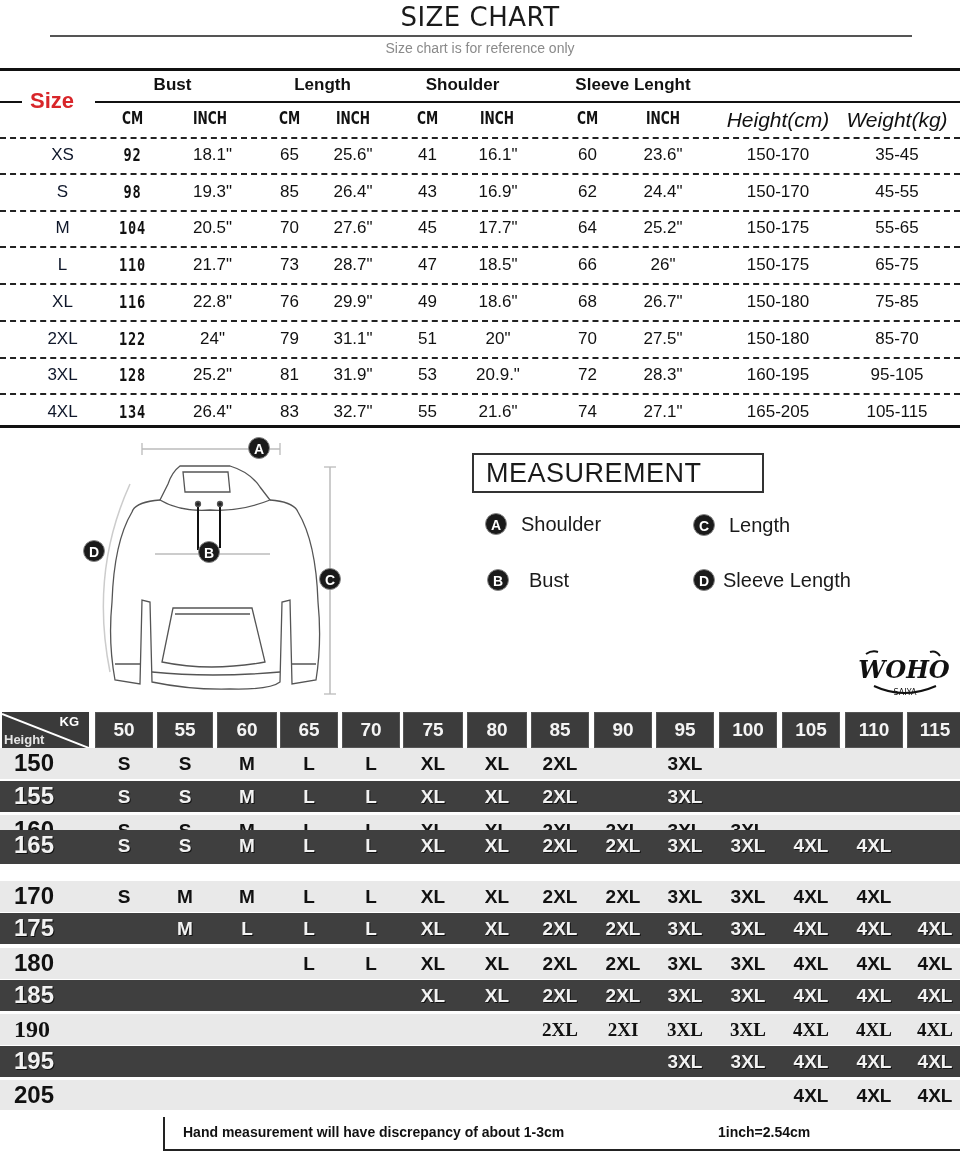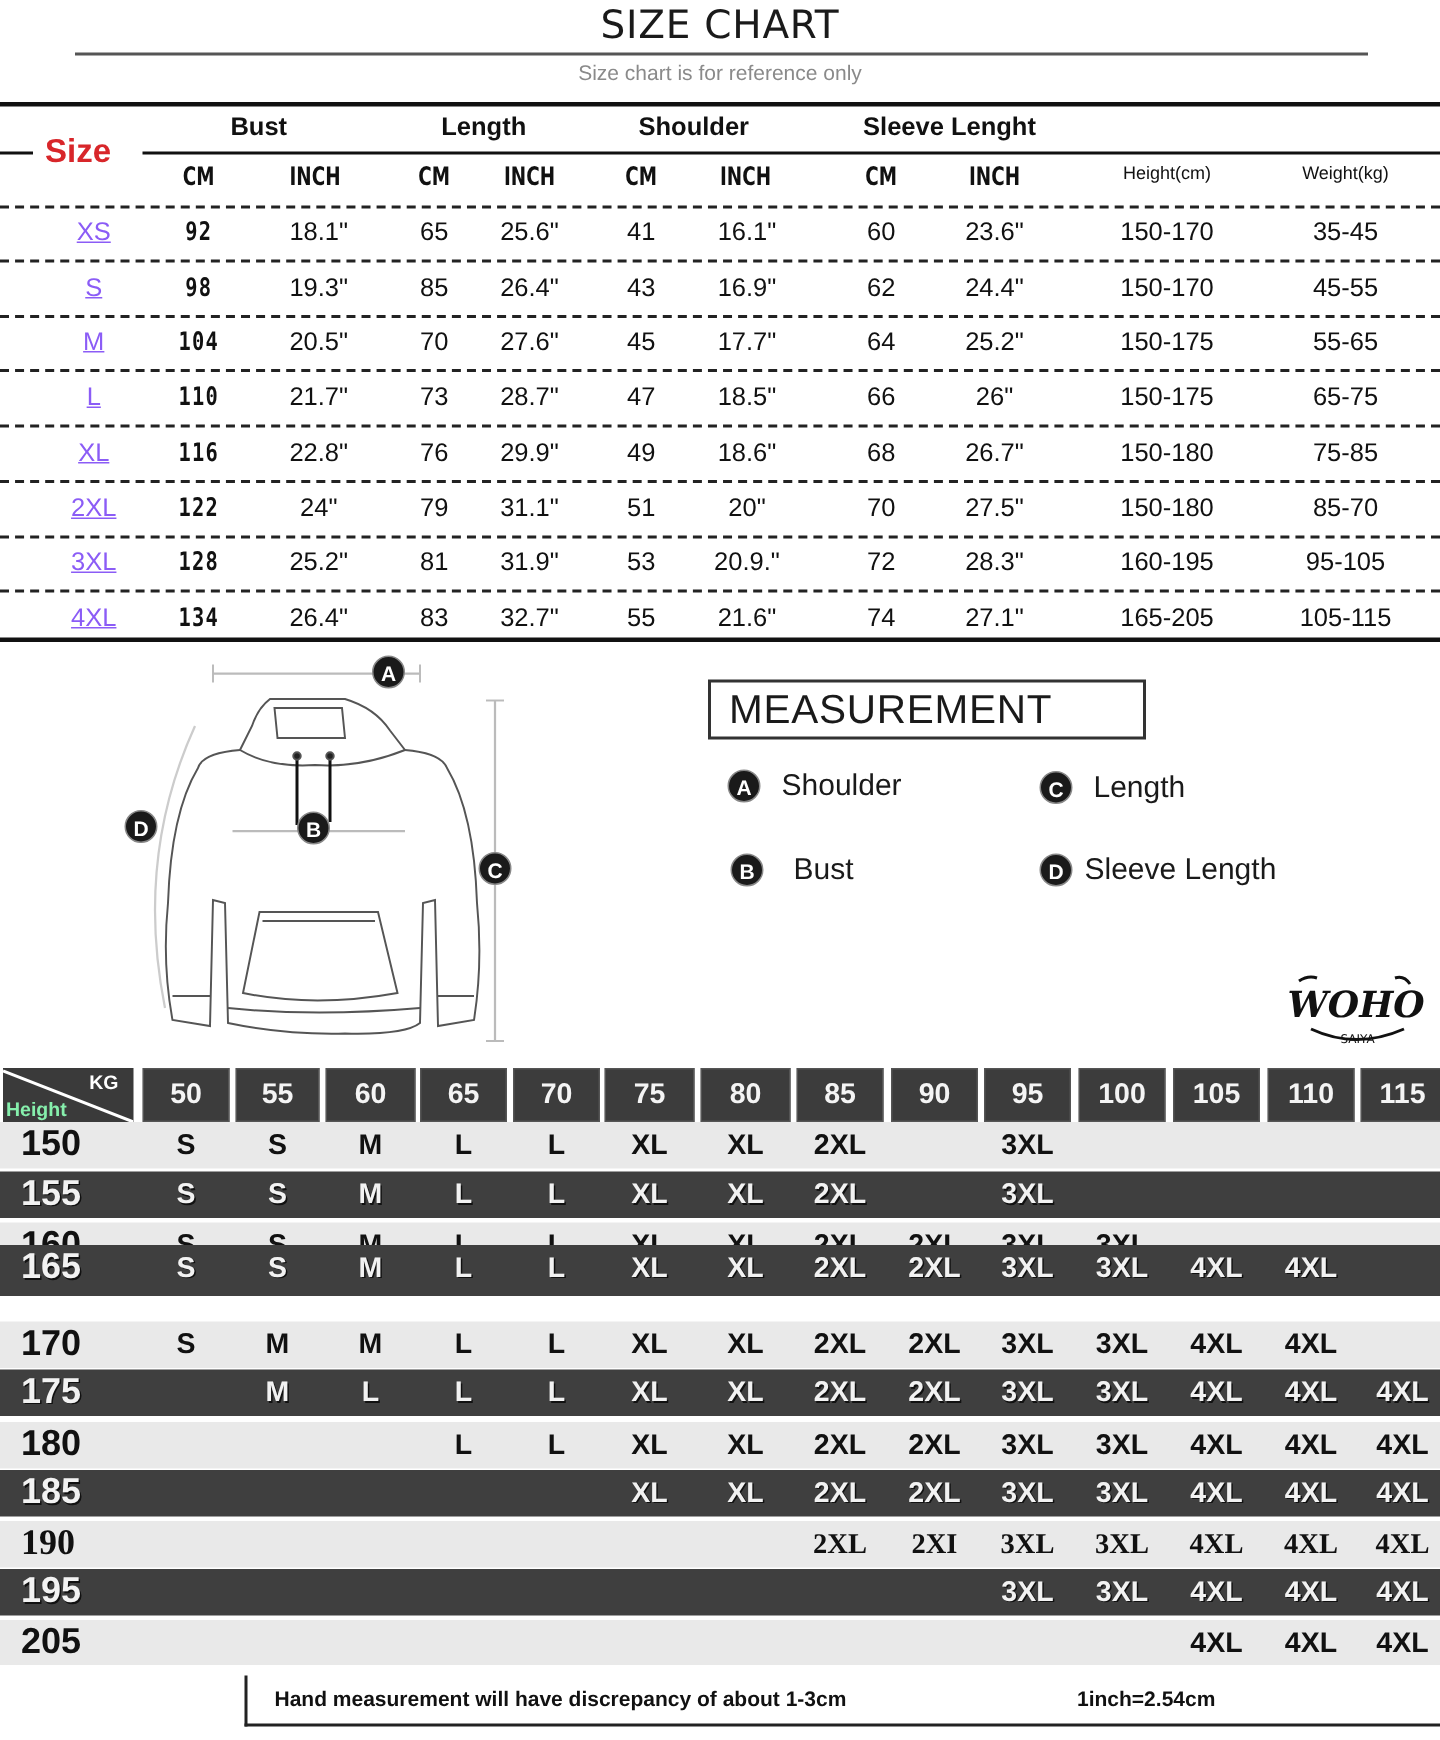--- a/index.html
+++ b/index.html
@@ -14,43 +14,43 @@
     font-size: 14px; color: #8a8a8a; }
 
   
   .thick-rule { position: absolute; left: 0; width: 960px; height: 3px; background: #111; }
   .size-label { position: absolute; left: 30px; top: 88px; font-size: 22px; font-weight: bold; color: #d8262a; }
   .size-rule-l { position: absolute; left: 0; top: 101px; width: 22px; height: 2px; background: #111; }
   .size-rule-r { position: absolute; left: 95px; top: 101px; width: 865px; height: 2px; background: #111; }
   .grp { position: absolute; top: 75px; font-size: 17px; font-weight: bold; text-align: center; }
   .sub { position: absolute; top: 108px; font-size: 17px; font-weight: bold; text-align: center;
     font-family: "DejaVu Sans", sans-serif; transform: scaleX(0.72); transform-origin: center; }
-  .sub.plain { font-family: "Liberation Sans", sans-serif; transform: none; font-weight: normal; font-size: 12px; }
+  .sub.plain { font-family: "Liberation Sans", sans-serif; transform: none; font-weight: normal; font-size: 21px; font-style: italic; }
   .dash { position: absolute; left: 0; width: 960px; height: 0; border-top: 2px dashed #222; }
   .trow { position: absolute; left: 0; width: 960px; height: 34px; }
   .cell { position: absolute; top: 0; height: 34px; line-height: 34px; text-align: center; font-size: 17px; color: #111; }
-  .cell.size { color: #8b5cf6; text-decoration: underline; }
+  .cell.size { color: #0f172a; }
   .cell.cm { font-family: "DejaVu Sans Mono", monospace; font-weight: bold; letter-spacing: 1px; transform: scaleX(0.8); }
 
   
   .hoodie { position: absolute; left: 80px; top: 432px; width: 290px; height: 270px; }
   .badge { position: absolute; width: 22px; height: 22px; border-radius: 50%; background: #1a1a1a;
     color: #fff; font-size: 14px; font-weight: bold; text-align: center; line-height: 22px; border: 1px solid #888; }
   .meas-box { position: absolute; left: 472px; top: 453px; width: 292px; height: 40px; border: 2px solid #333;
     font-size: 27px; line-height: 36px; padding-left: 12px; letter-spacing: 0.5px; color: #1a1a1a; }
   .legend-item { position: absolute; height: 26px; display: flex; align-items: center; }
   .legend-item .badge { position: static; margin-right: 14px; }
   .legend-item span.lbl { font-size: 20px; color: #1a1a1a; }
   .logo { position: absolute; left: 858px; top: 648px; width: 92px; height: 52px; }
 
   
   .hw-head { position: absolute; top: 712px; left: 0; width: 960px; height: 38px; }
   .hw-corner { position: absolute; left: 2px; top: 0; width: 87px; height: 36px; background: #3a3a3a; overflow: hidden; }
   .hw-corner .kg { position: absolute; right: 10px; top: 2px; color: #fff; font-weight: bold; font-size: 13px; }
-  .hw-corner .ht { position: absolute; left: 2px; bottom: 1px; color: #86efac; font-weight: bold; font-size: 13px; }
+  .hw-corner .ht { position: absolute; left: 2px; bottom: 1px; color: #e5e5e5; font-weight: bold; font-size: 13px; }
   .hw-corner .diag { position: absolute; left: 0; top: 0; width: 87px; height: 36px; }
   .hw-col { position: absolute; top: 0; height: 36px; background: #3c3c3c; color: #f4f4f4; font-weight: bold;
     font-size: 19px; line-height: 36px; text-align: center; box-shadow: inset 0 0 0 1px #555; }
   .hw-row { position: absolute; left: 0; width: 960px; height: 30px; }
   .hw-row.light { background: #e9e9e9; }
   .hw-row.dark { background: #3f3f3f; }
   .hw-row .h { position: absolute; left: 14px; top: 0; line-height: 30px; font-weight: bold; font-size: 24px; }
   .hw-row .v { position: absolute; top: 0; line-height: 32px; font-weight: bold; font-size: 19px; text-align: center; }
   .hw-row.light .h, .hw-row.light .v { color: #111; }
   .hw-row.dark .h, .hw-row.dark .v { color: #f2f2f2; text-shadow: 1px 1px 0 #111; }

